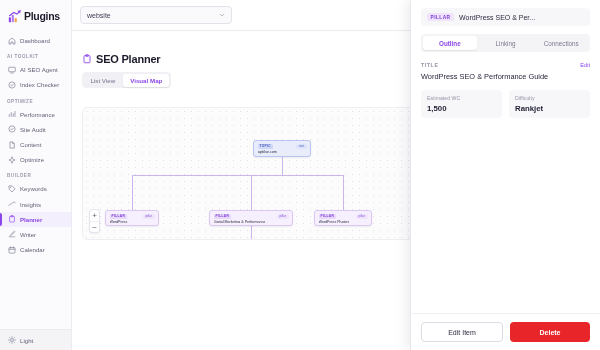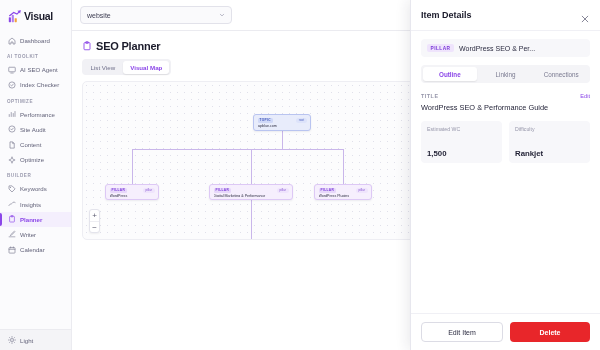--- a/index.html
+++ b/index.html
@@ -36,21 +36,21 @@
     width: 1.6px; background: #8b46e8; border-radius: 0 2px 2px 0;
   }
   .nav-icon { width: 8px; height: 8px; flex: 0 0 8px; display: block; }
   .nav-footer {
     border-top: 1px solid #ebebf0; background: #f4f4f7;
     display: flex; align-items: center; gap: 4px;
     padding: 6px 0 6px 8px; font-size: 6.1px; color: #63637a; cursor: pointer;
   }
 
   
-  .main { flex: 1; height: 248px; display: flex; flex-direction: column; min-width: 0; }
+  .main { flex: 1; height: 248px; display: flex; flex-direction: column; min-width: 0; gap: 13px; }
 
   .topbar {
     height: 31px; background: #ffffff; border-bottom: 1px solid #ebebf0;
     display: flex; align-items: center; padding: 0 8px; gap: 8px; flex: 0 0 31px;
   }
   .site-select {
     width: 152px; height: 18px; border: 1px solid #e2e2ea; border-radius: 4px;
     background: #fafafc; display: flex; align-items: center;
     padding: 0 6px; font-size: 7px; color: #3d3d52; cursor: pointer;
   }
@@ -175,21 +175,21 @@
     border-radius: 3px; color: #7a7a90; cursor: pointer;
   }
   .ptab.active { background: #fff; color: #8b46e8; font-weight: bold; box-shadow: 0 1px 1.5px rgba(0,0,0,.08); }
   .field-row { margin-top: 10px; display: flex; align-items: center; }
   .field-label { font-size: 5.4px; font-weight: bold; color: #9696aa; letter-spacing: 0.5px; }
   .edit-link { margin-left: auto; font-size: 5.6px; color: #8b46e8; cursor: pointer; }
   .field-value { margin-top: 4px; font-size: 7.4px; color: #25253a; }
   .metrics { margin-top: 9px; display: flex; gap: 7px; }
   .metric { flex: 1; background: #f7f7fa; border-radius: 4px; padding: 5px 6px; }
   .metric-label { font-size: 5.2px; color: #9696aa; }
-  .metric-value { margin-top: 17px; font-size: 7.8px; font-weight: bold; color: #1f1f33; }
+  .metric-value { margin-top: 3px; font-size: 7.8px; font-weight: bold; color: #1f1f33; }
   .panel-foot {
     border-top: 1px solid #f0f0f5; padding: 8px 10px;
     display: flex; gap: 7px; flex: 0 0 auto;
   }
   .btn {
     flex: 1; height: 20px; border-radius: 4px; font-size: 7px;
     display: flex; align-items: center; justify-content: center; cursor: pointer;
   }
   .btn-edit { border: 1px solid #dcdce5; background: #fff; color: #2d2d42; }
   .btn-delete { background: #e8262a; color: #fff; font-weight: bold; border: none; }
@@ -203,21 +203,21 @@
     <div class="logo-row">
       <span class="logo-mark">
         <svg viewBox="0 0 16 16" width="13" height="13">
           <rect x="1" y="9" width="2.6" height="6" rx="0.6" fill="#8b46e8"></rect>
           <rect x="4.6" y="6" width="2.6" height="9" rx="0.6" fill="#b07cf0"></rect>
           <rect x="8.2" y="10" width="2.6" height="5" rx="0.6" fill="#f0a33c"></rect>
           <path d="M2 7 L7 3 L11 5 L15 1" stroke="#8b46e8" stroke-width="1.5" fill="none" stroke-linecap="round"></path>
           <path d="M11.5 1 L15.3 0.7 L15 4.3 Z" fill="#8b46e8"></path>
         </svg>
       </span>
-      <span class="logo-text">Visual</span>
+      <span class="logo-text">Plugins</span>
     </div>
 
     <nav class="nav">
       <div class="nav-item">
         <span class="nav-icon">
           <svg viewBox="0 0 16 16" width="8" height="8">
               <path d="M2 7 L8 2 L14 7 V14 H10 V10 H6 V14 H2 Z" fill="none" stroke="#7a7a90" stroke-width="1.3" stroke-linejoin="round"></path>
             </svg>
         </span>
         <span>Dashboard</span>
@@ -470,28 +470,20 @@
           </div>
         <div class="zoom-ctl">
           <div class="zoom-btn">+</div>
           <div class="zoom-btn">−</div>
         </div>
       </div>
     </div>
   </div>
 
   <aside class="panel">
-    <div class="panel-head">
-      <span class="panel-title">Item Details</span>
-      <span class="panel-close">
-        <svg viewBox="0 0 16 16" width="10" height="10">
-            <path d="M3.5 3.5 L12.5 12.5 M12.5 3.5 L3.5 12.5" stroke="#6b6b80" stroke-width="1.3" stroke-linecap="round"></path>
-          </svg>
-      </span>
-    </div>
 
     <div class="panel-body">
       <div class="pillar-card">
         <span class="pillar-tag">PILLAR</span>
         <span class="pillar-name">WordPress SEO &amp; Per...</span>
       </div>
 
       <div class="ptabs">
         <div class="ptab active">Outline</div>
         <div class="ptab">Linking</div>

